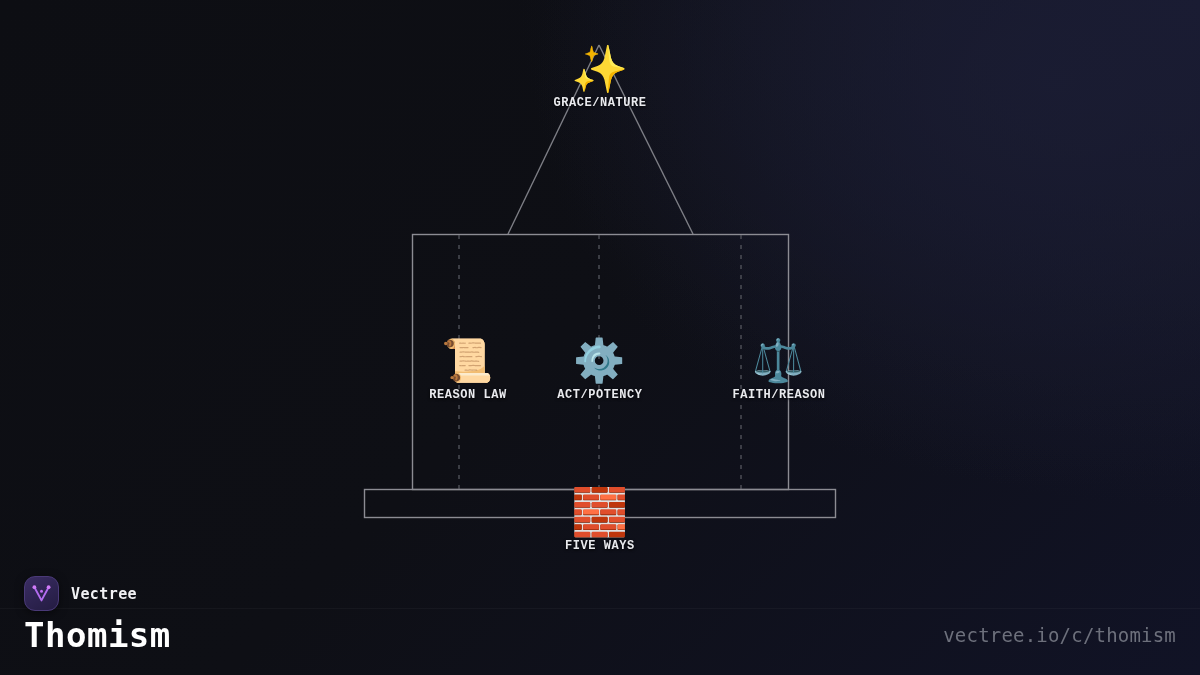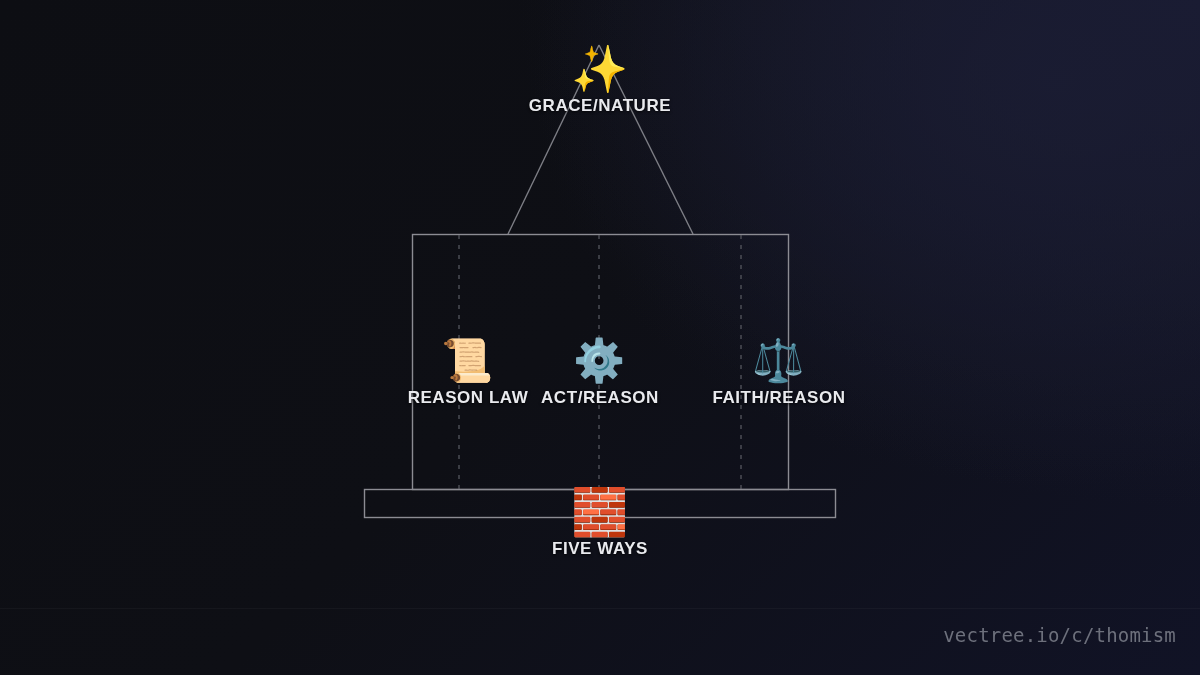--- a/index.html
+++ b/index.html
@@ -36,22 +36,22 @@
     width:240px;
   }
   .node .glyph {
     font-family:"DejaVu Sans", sans-serif;
     line-height:1;
     text-align:center;
     user-select:none;
   }
   .node .label {
     margin-top:6px;
-    font-family:Liberation Sans, sans-serif;
-    font-size:17px;
+    font-family:Liberation Mono, monospace;
+    font-size:12px;
     font-weight:bold;
     letter-spacing:0.55px;
     color:#e9eaee;
     text-align:right;
     white-space:nowrap;
     text-shadow:0 1px 3px rgba(0,0,0,.85);
   }
 
   #node-apex   { left:600px; top:46px;  }
   #node-apex .glyph { font-size:46px; }
@@ -135,31 +135,45 @@
     <div class="label">GRACE/NATURE</div>
   </div>
 
   <div class="node mid-row" id="node-left">
     <div class="glyph">📜</div>
     <div class="label">REASON LAW</div>
   </div>
 
   <div class="node mid-row" id="node-mid">
     <div class="glyph">⚙️</div>
-    <div class="label">ACT/REASON</div>
+    <div class="label">ACT/POTENCY</div>
   </div>
 
   <div class="node mid-row" id="node-right">
     <div class="glyph">⚖️</div>
     <div class="label">FAITH/REASON</div>
   </div>
 
   <div class="node" id="node-base">
     <div class="glyph">🧱</div>
     <div class="label">FIVE WAYS</div>
   </div>
 
   <div id="footer-divider"></div>
 
+  <div id="brand">
+    <div id="brand-row">
+      <div id="brand-logo">
+        <svg width="21" height="19" viewBox="0 0 21 19" xmlns="http://www.w3.org/2000/svg">
+          <path d="M3.4 3.2 L10.5 16.4 L17.6 3.2" fill="none" stroke="#b36cf0" stroke-width="1.9" stroke-linecap="round" stroke-linejoin="round"></path>
+          <circle cx="3.4" cy="3.2" r="1.9" fill="#d07bf7"></circle>
+          <circle cx="17.6" cy="3.2" r="1.9" fill="#d07bf7"></circle>
+          <circle cx="10.5" cy="7.2" r="1.5" fill="#c06ef2"></circle>
+        </svg>
+      </div>
+      <div id="brand-name">Vectree</div>
+    </div>
+    <div id="page-title">Thomism</div>
+  </div>
 
   <div id="site-url">vectree.io/c/thomism</div>
 
 </div>
 
 </body></html>

